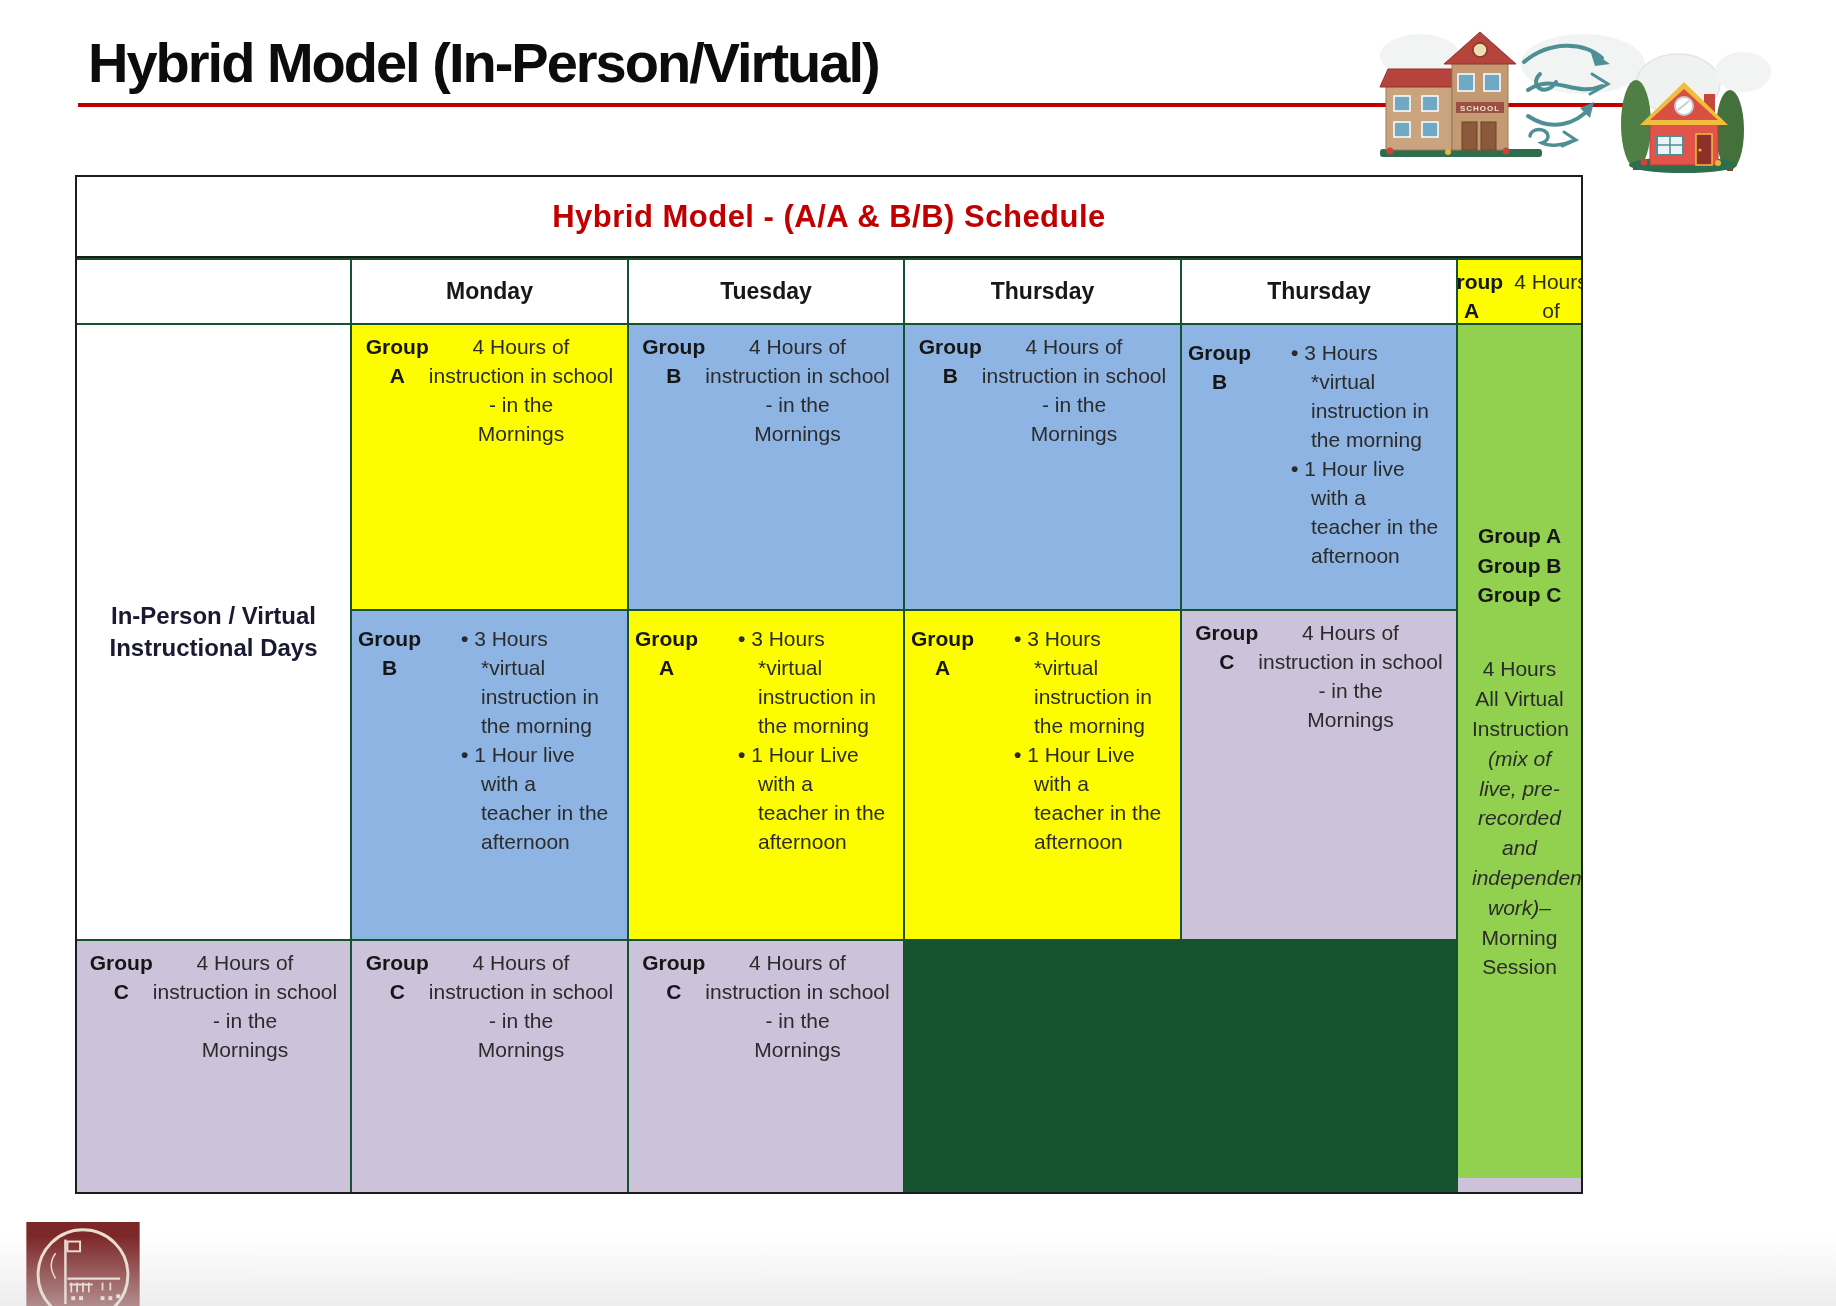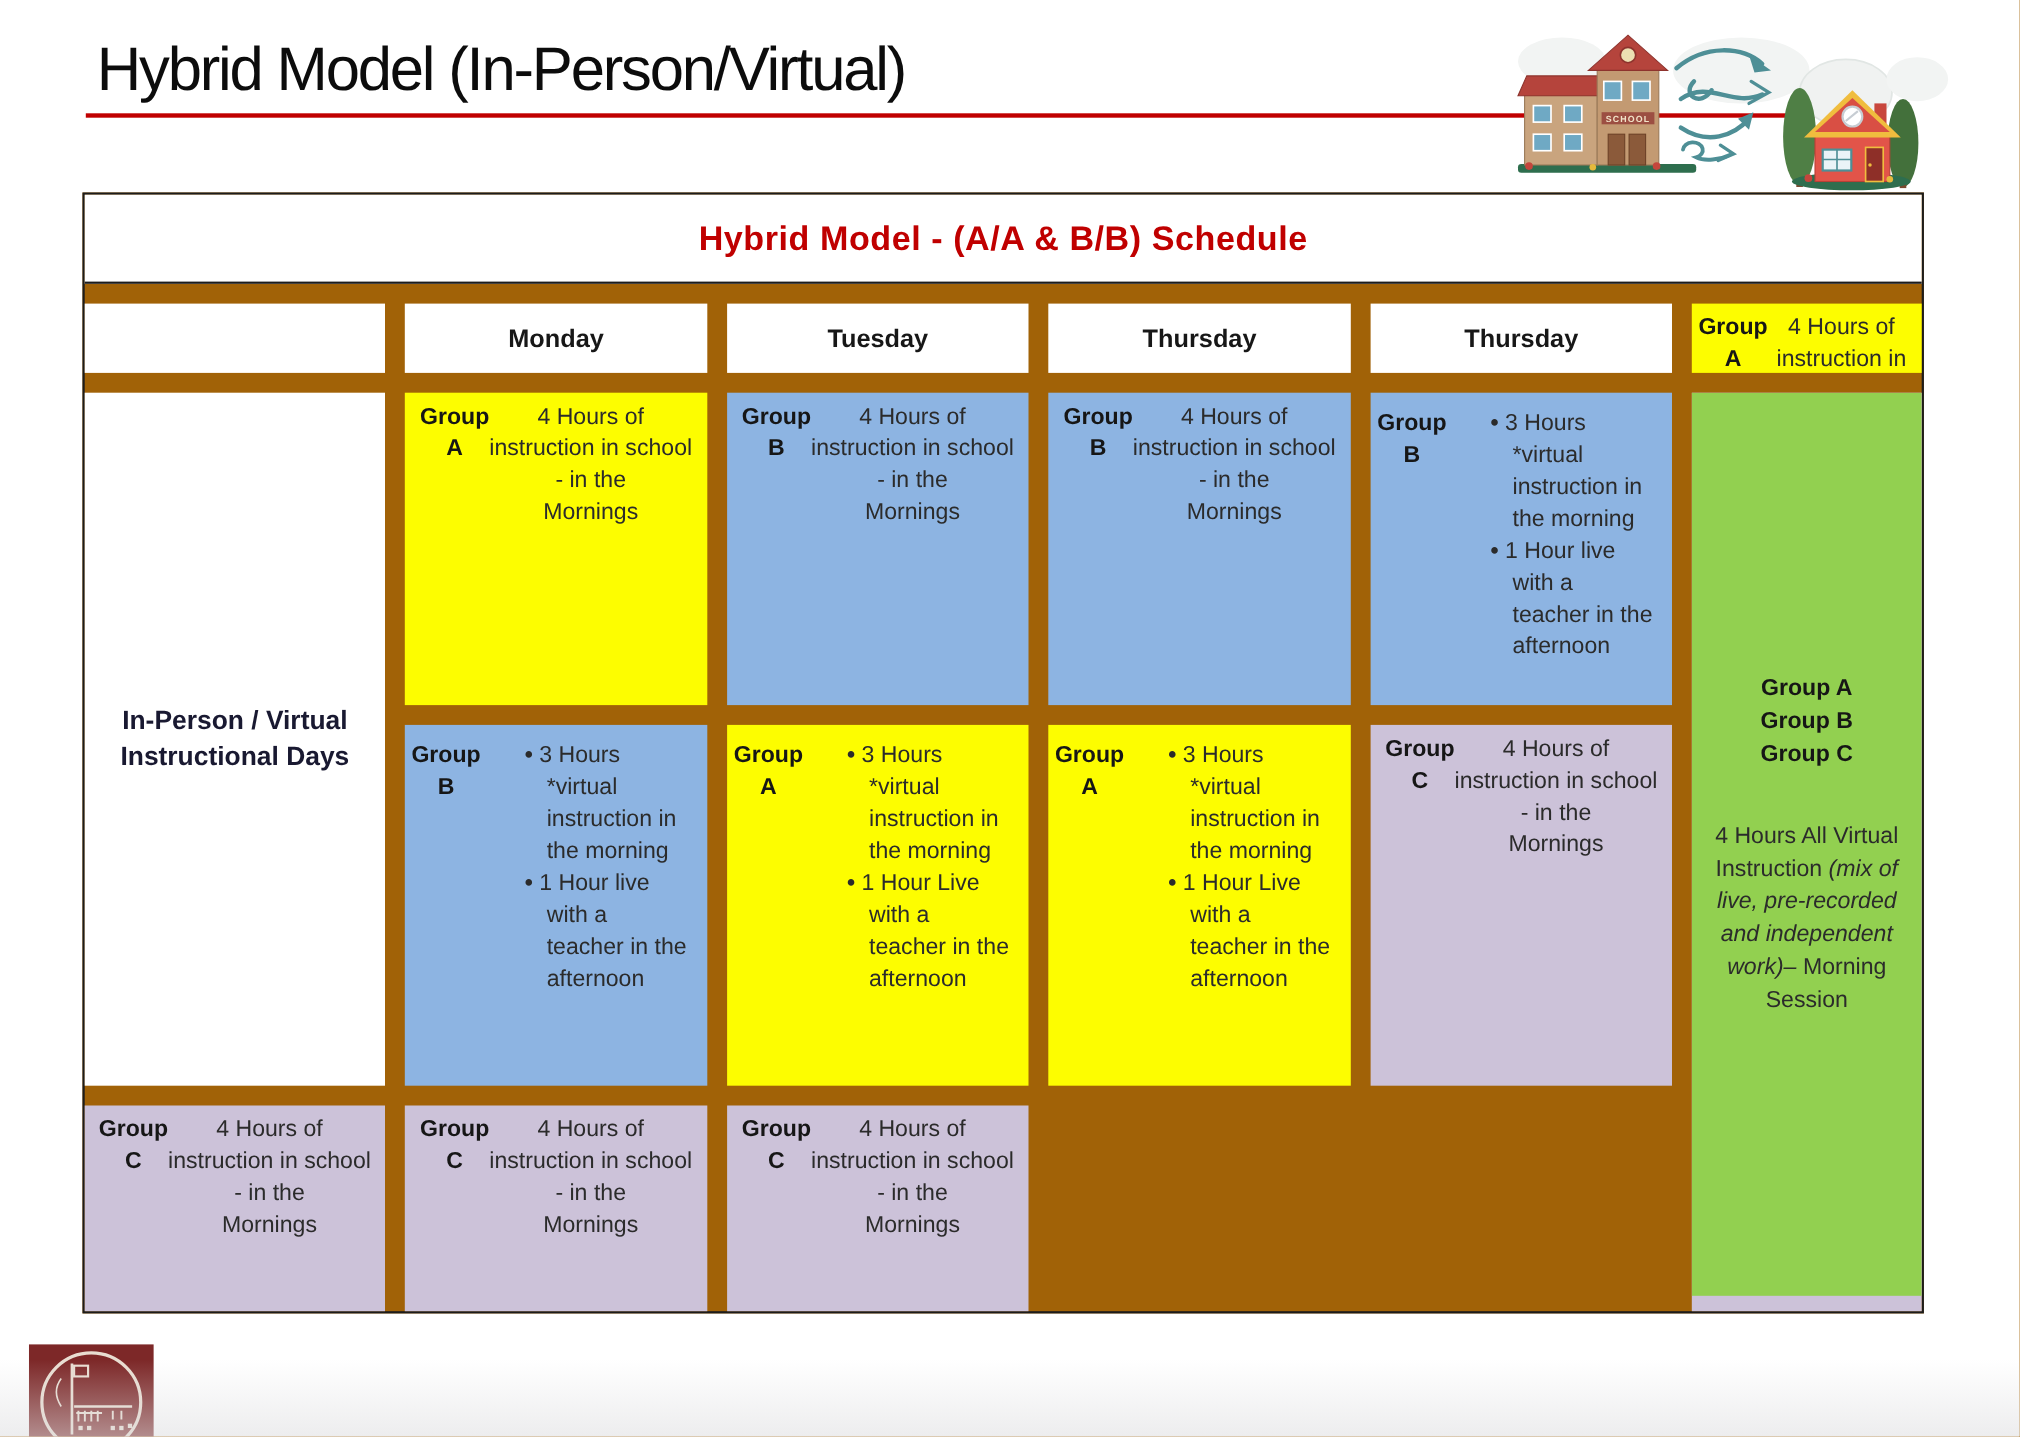--- a/index.html
+++ b/index.html
@@ -8,35 +8,35 @@
     background:#ffffff;
     font-family:"Liberation Sans", sans-serif;
     -webkit-font-smoothing:antialiased;
   }
   .bottom-fade{position:absolute;left:0;bottom:0;width:1836px;height:70px;
     background:linear-gradient(to bottom, rgba(230,230,230,0) 0%, rgba(222,222,224,.55) 100%);pointer-events:none;}
 
   
   .slide-title{
     position:absolute;left:88px;top:34px;width:1280px;
-    font-size:56px;font-weight:400;letter-spacing:-2px;color:#0c0c0c;line-height:1.05;
+    font-size:56px;font-weight:700;letter-spacing:-2px;color:#0c0c0c;line-height:1.05;
   }
   .title-rule{position:absolute;left:78px;top:103px;width:1636px;height:4px;background:#c00000;}
 
   
   .illus{position:absolute;left:1378px;top:12px;width:430px;height:165px;}
 
   
   .sched{
-    position:absolute;left:75px;top:175px;width:1674px;height:1019px;
-    box-sizing:border-box;border:2px solid #1c1c1c;background:#a16207;
+    position:absolute;left:75px;top:175px;width:1508px;height:1019px;
+    box-sizing:border-box;border:2px solid #1c1c1c;background:#14532d;
     display:grid;
     grid-template-columns:273px 275px 274px 275px 274px 1fr;
     grid-template-rows:81px 63px 284px 328px 1fr;
-    gap:18px;
+    gap:2px;
   }
   .cell{background:#ffffff;box-sizing:border-box;overflow:hidden;}
   .t-title{
     grid-column:1 / 7;grid-row:1;
     display:flex;align-items:center;justify-content:center;
     font-size:31px;font-weight:bold;color:#c00000;letter-spacing:.5px;
     border-bottom:2px solid #1c1c1c;
   }
   .t-corner{grid-column:1;grid-row:2;}
   .day{

